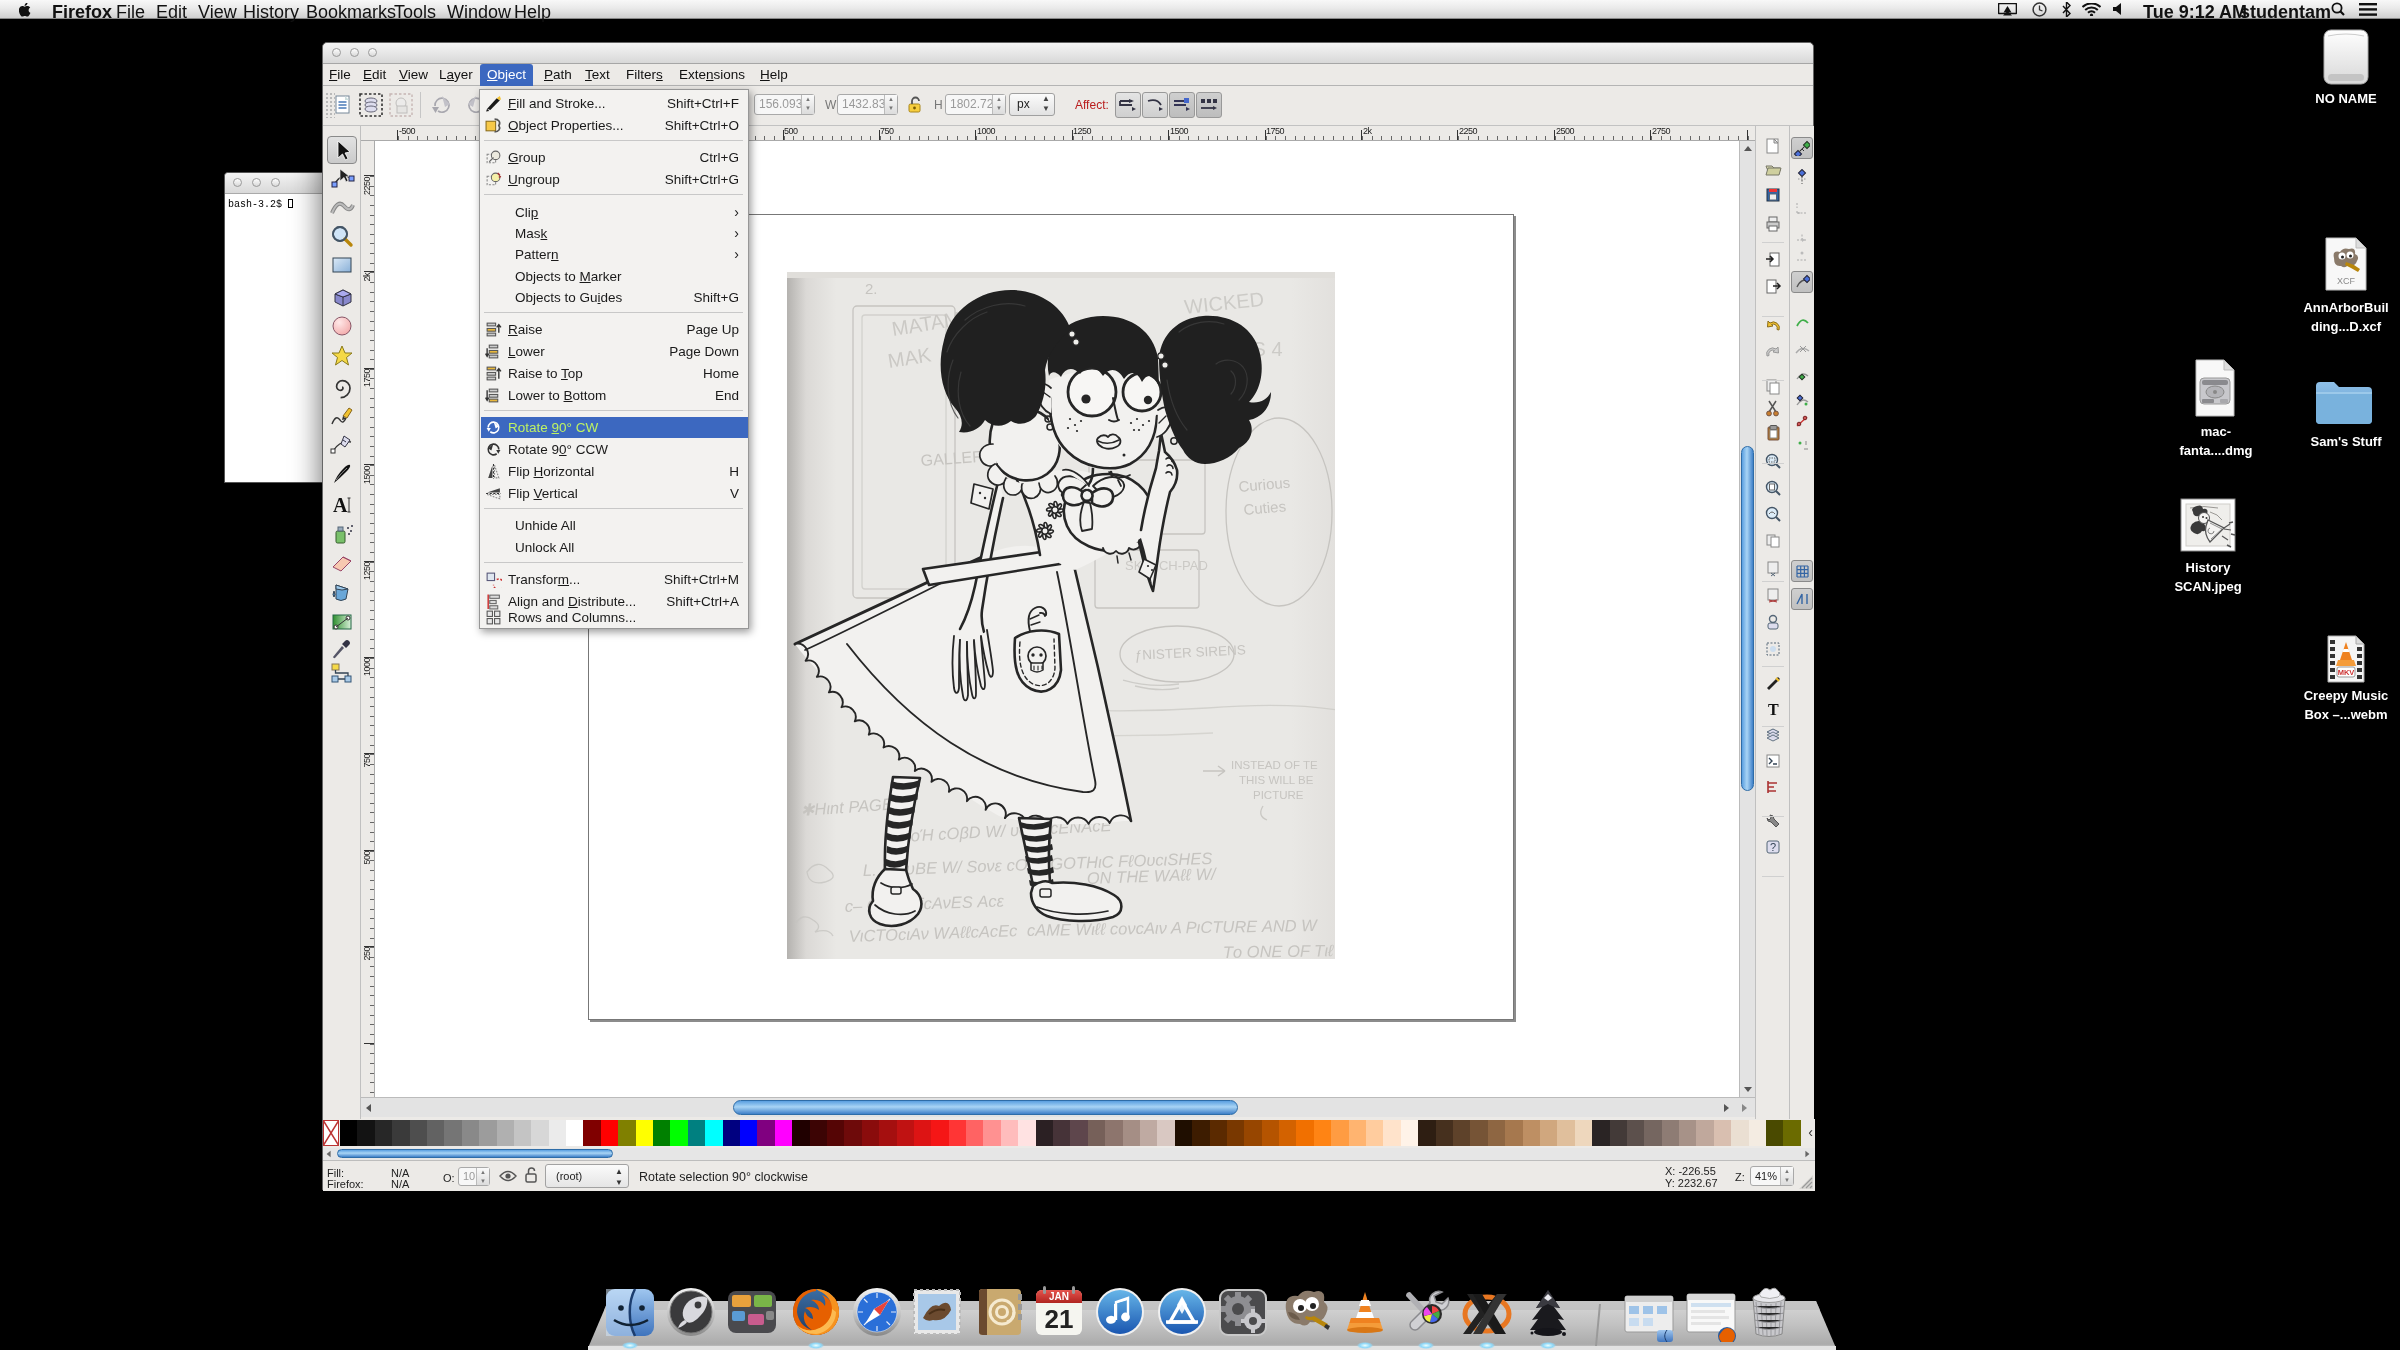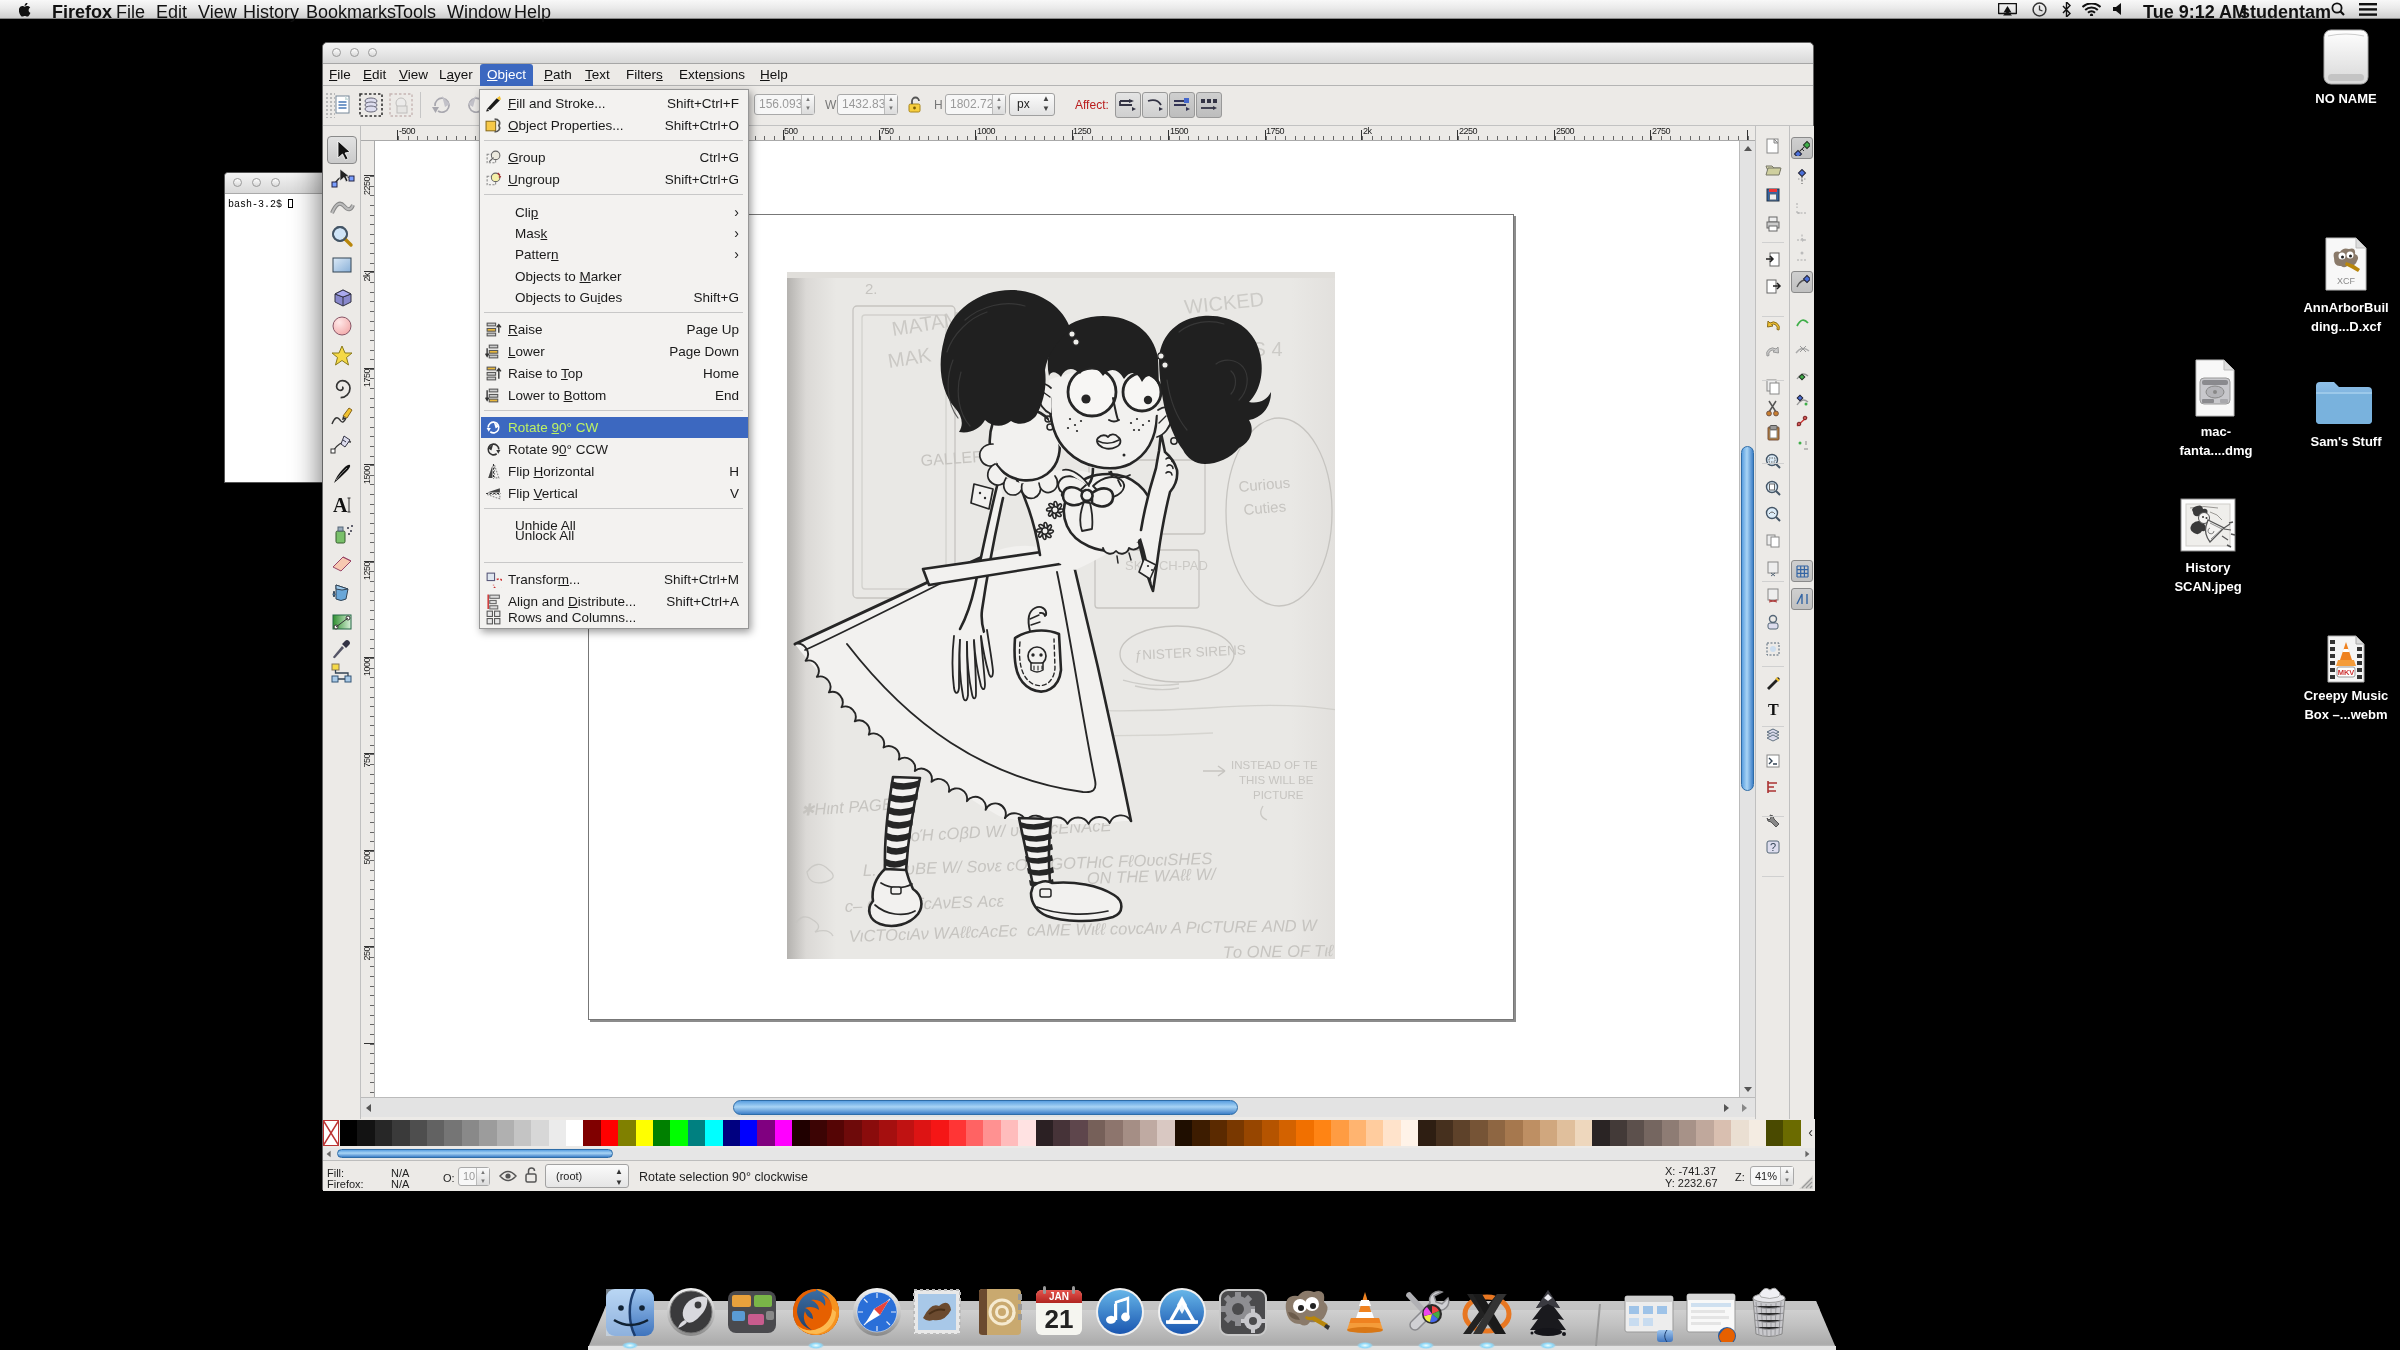--- a/index.html
+++ b/index.html
@@ -870,21 +870,21 @@
   <svg class="abs" style="left:176px;top:8px" width="18" height="14" viewBox="0 0 18 14">
         <path d="M1 7 Q9 -2 17 7 Q9 16 1 7z" fill="none" stroke="#555" stroke-width="1.4"></path>
         <circle cx="9" cy="7" r="2.6" fill="#555"></circle>
       </svg>
   <svg class="abs" style="left:201px;top:5px" width="14" height="17" viewBox="0 0 14 17">
         <rect x="2" y="8" width="10" height="8" rx="1.5" fill="none" stroke="#555" stroke-width="1.5"></rect>
         <path d="M4.5 8 V5 a3 3 0 0 1 6 0" fill="none" stroke="#555" stroke-width="1.5"></path>
       </svg>
   <div class="abs" style="left:222px;top:3px;width:84px;height:24px;border:1px solid #a2a2a2;border-radius:3px;background:linear-gradient(#fbfbfb,#e5e5e5);line-height:22px;padding-left:10px">(root)<span style="position:absolute;right:5px;top:1px;font-size:8px;line-height:11px;color:#333">▲<br>▼</span></div>
   <span class="abs" style="left:316px;top:9px;font-size:12.5px">Rotate selection 90° clockwise</span>
-  <span class="abs" style="left:1342px;top:4px">X: -741.37</span>
+  <span class="abs" style="left:1342px;top:4px">X: -226.55</span>
   <span class="abs" style="left:1342px;top:16px">Y: 2232.67</span>
   <span class="abs" style="left:1412px;top:10px">Z:</span>
   <div class="spin" style="left:1427px;top:5px;width:44px;height:20px;font-size:11px;line-height:18px;color:#222">41%<span class="ar">▲<br>▼</span></div>
 </div>
   <div id="dmenu">
     <div class="it" style="top:3px">
         <svg class="ico" viewBox="0 0 16 16">
           <path d="M2 13 L11 3 L14 5 L5 14 z" fill="#1a1a1a"></path>
           <path d="M11 3 L14 1 L15 4 L14 5z" fill="#f2c230"></path>
           <path d="M2 13 L1 15.5 L4 15z" fill="#1a1a1a"></path>
@@ -1020,21 +1020,21 @@
           <path d="M2 9 L14 13 L14 9z" fill="none" stroke="#888" stroke-dasharray="1.6 1.2"></path>
           <path d="M1 8 L15 8" stroke="#333" stroke-dasharray="2 1.4"></path>
         </svg>
         <span class="lab">Flip <u>V</u>ertical</span>
         <span class="acc">V</span>
       </div>
     <div class="sep" style="top:418px"></div>
     <div class="it" style="top:425px">
         <span class="lab2">Unhide All</span>
       </div>
-    <div class="it" style="top:435px">
+    <div class="it" style="top:447px">
         <span class="lab2">Unlock All</span>
       </div>
     <div class="sep" style="top:472px"></div>
     <div class="it" style="top:479px">
         <svg class="ico" viewBox="0 0 16 16">
           <rect x="2" y="2" width="7" height="7" fill="#dfe7f0" stroke="#557"></rect>
           <path d="M11 8 a5 5 0 1 1 -3 5" fill="none" stroke="#c33" stroke-width="1.3" stroke-dasharray="2 1.4"></path>
         </svg>
         <span class="lab">Transfor<u>m</u>...</span>
         <span class="acc">Shift+Ctrl+M</span>

